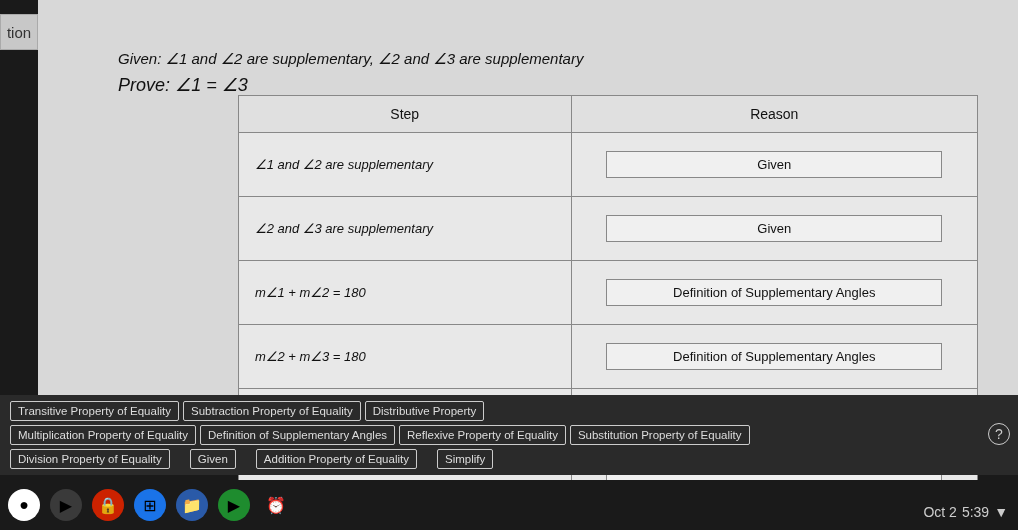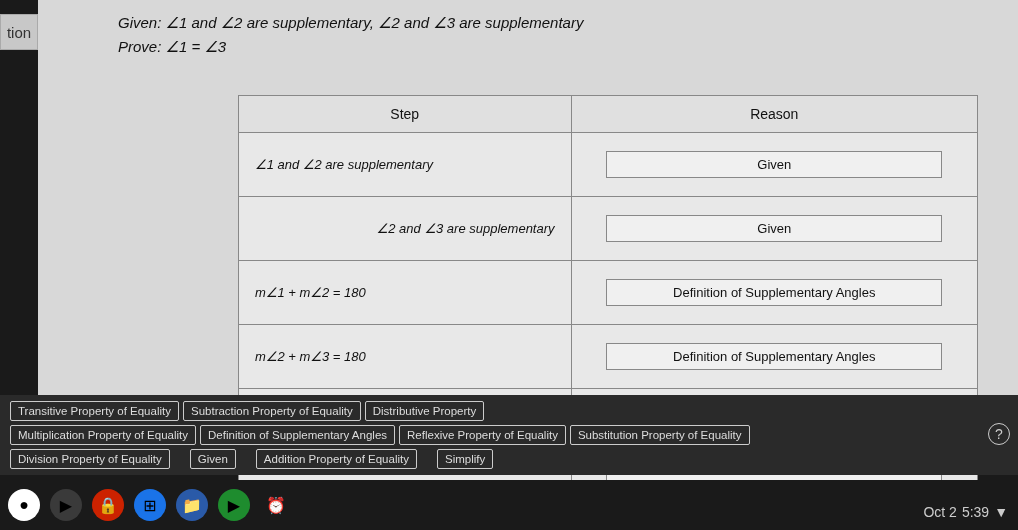--- a/index.html
+++ b/index.html
@@ -56,24 +56,25 @@
       top: 14px;
       left: 80px;
       right: 20px;
     }
 
     .given-line {
       font-size: 15px;
       color: #111;
       margin-bottom: 6px;
       font-style: italic;
+      margin-top: 36px;
     }
 
     .prove-line {
-      font-size: 15px;
+      font-size: 18px;
       color: #111;
       font-style: italic;
     }
 
     
     .proof-table-wrapper {
       position: absolute;
       top: 95px;
       left: 200px;
       right: 40px;
@@ -225,21 +226,21 @@
             <th>Step</th>
             <th>Reason</th>
           </tr>
         </thead>
         <tbody id="proof-tbody">
         <tr>
               <td class="step-col" style="font-style: italic;">∠1 and ∠2 are supplementary</td>
               <td class="reason-col"><div class="reason-box">Given</div></td>
             </tr>
             <tr>
-              <td class="step-col" style="font-style: italic; text-align: right;">∠2 and ∠3 are supplementary</td>
+              <td class="step-col" style="font-style: italic;">∠2 and ∠3 are supplementary</td>
               <td class="reason-col"><div class="reason-box">Given</div></td>
             </tr>
             <tr>
               <td class="step-col" style="font-style: italic;">m∠1 + m∠2 = 180</td>
               <td class="reason-col"><div class="reason-box">Definition of Supplementary Angles</div></td>
             </tr>
             <tr>
               <td class="step-col" style="font-style: italic;">m∠2 + m∠3 = 180</td>
               <td class="reason-col"><div class="reason-box">Definition of Supplementary Angles</div></td>
             </tr>

